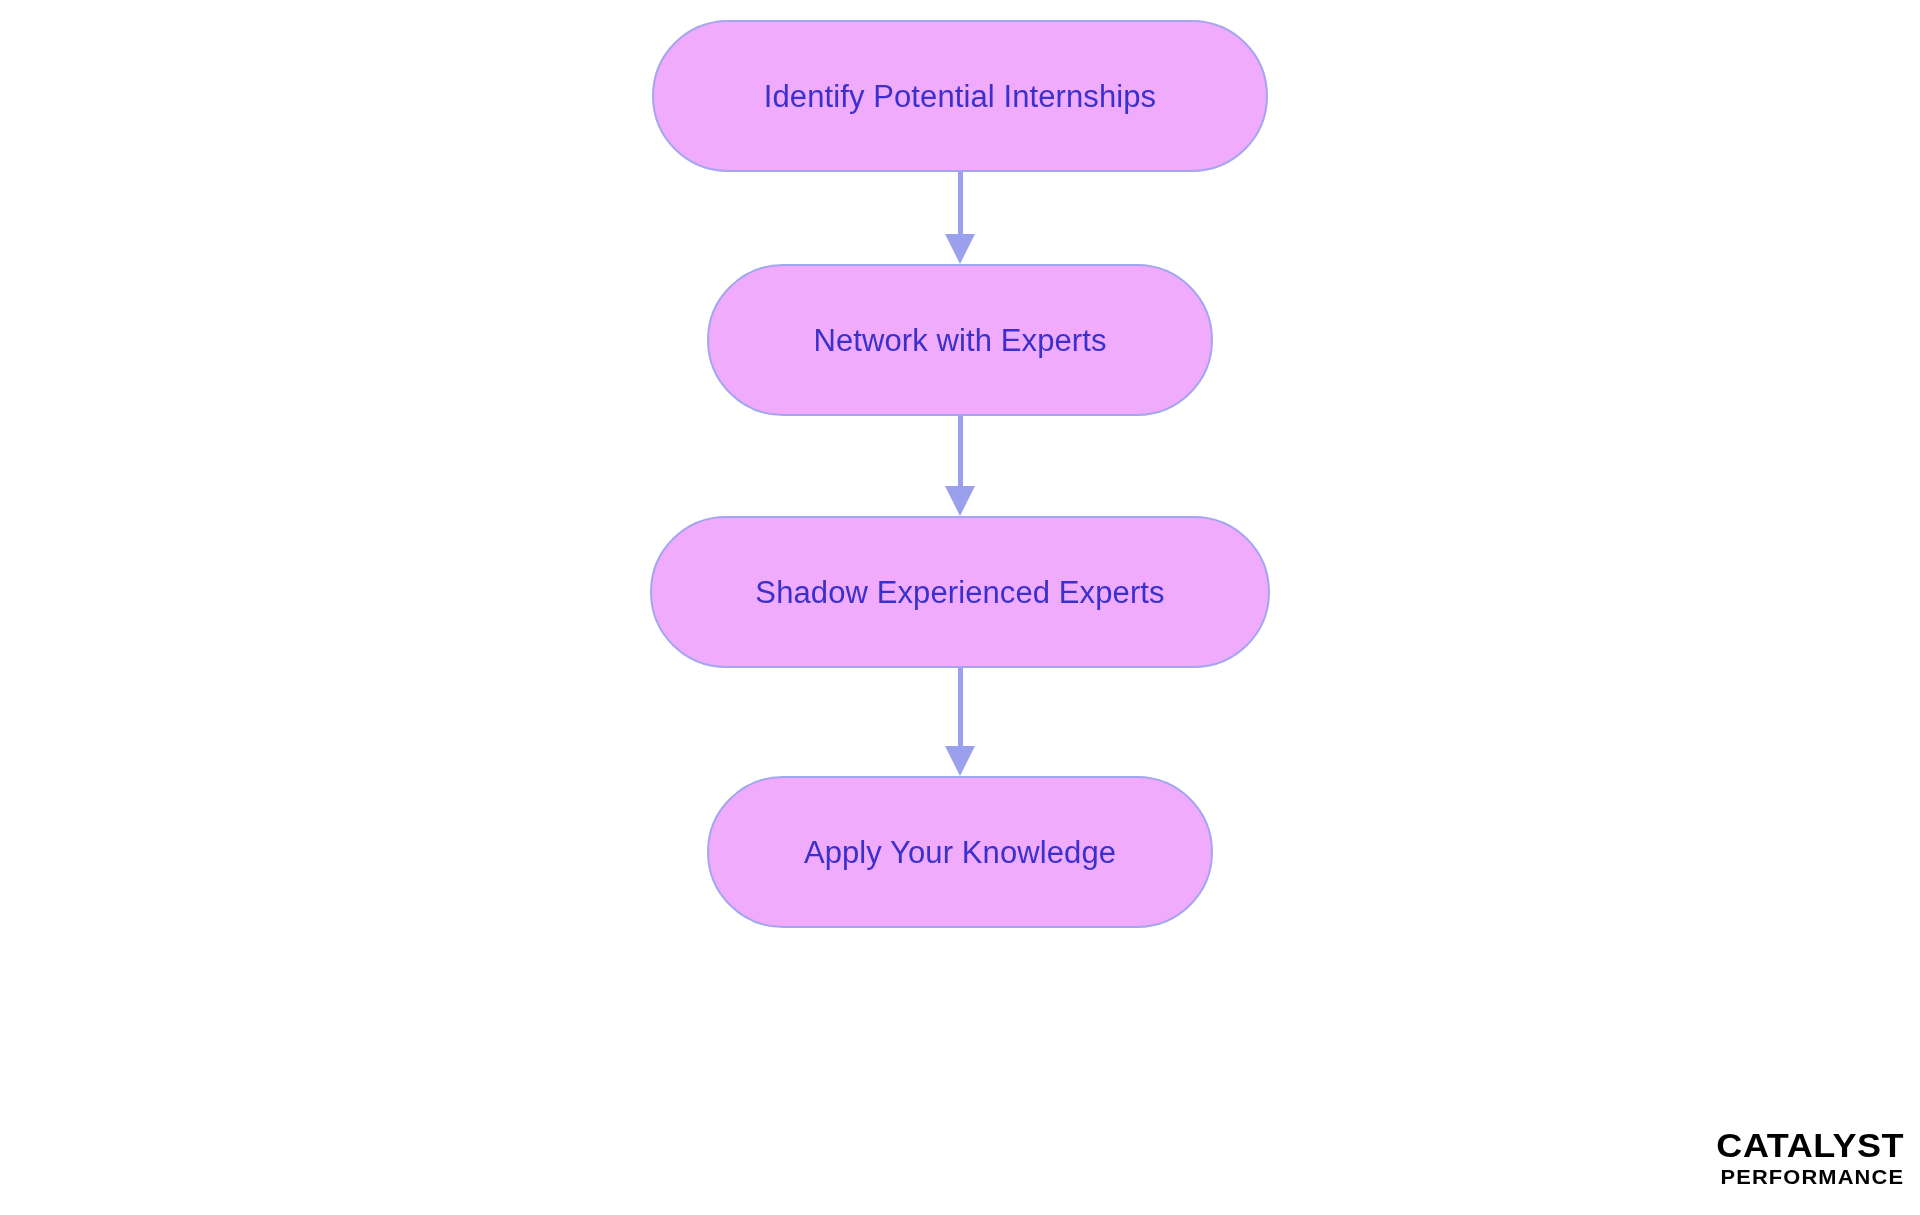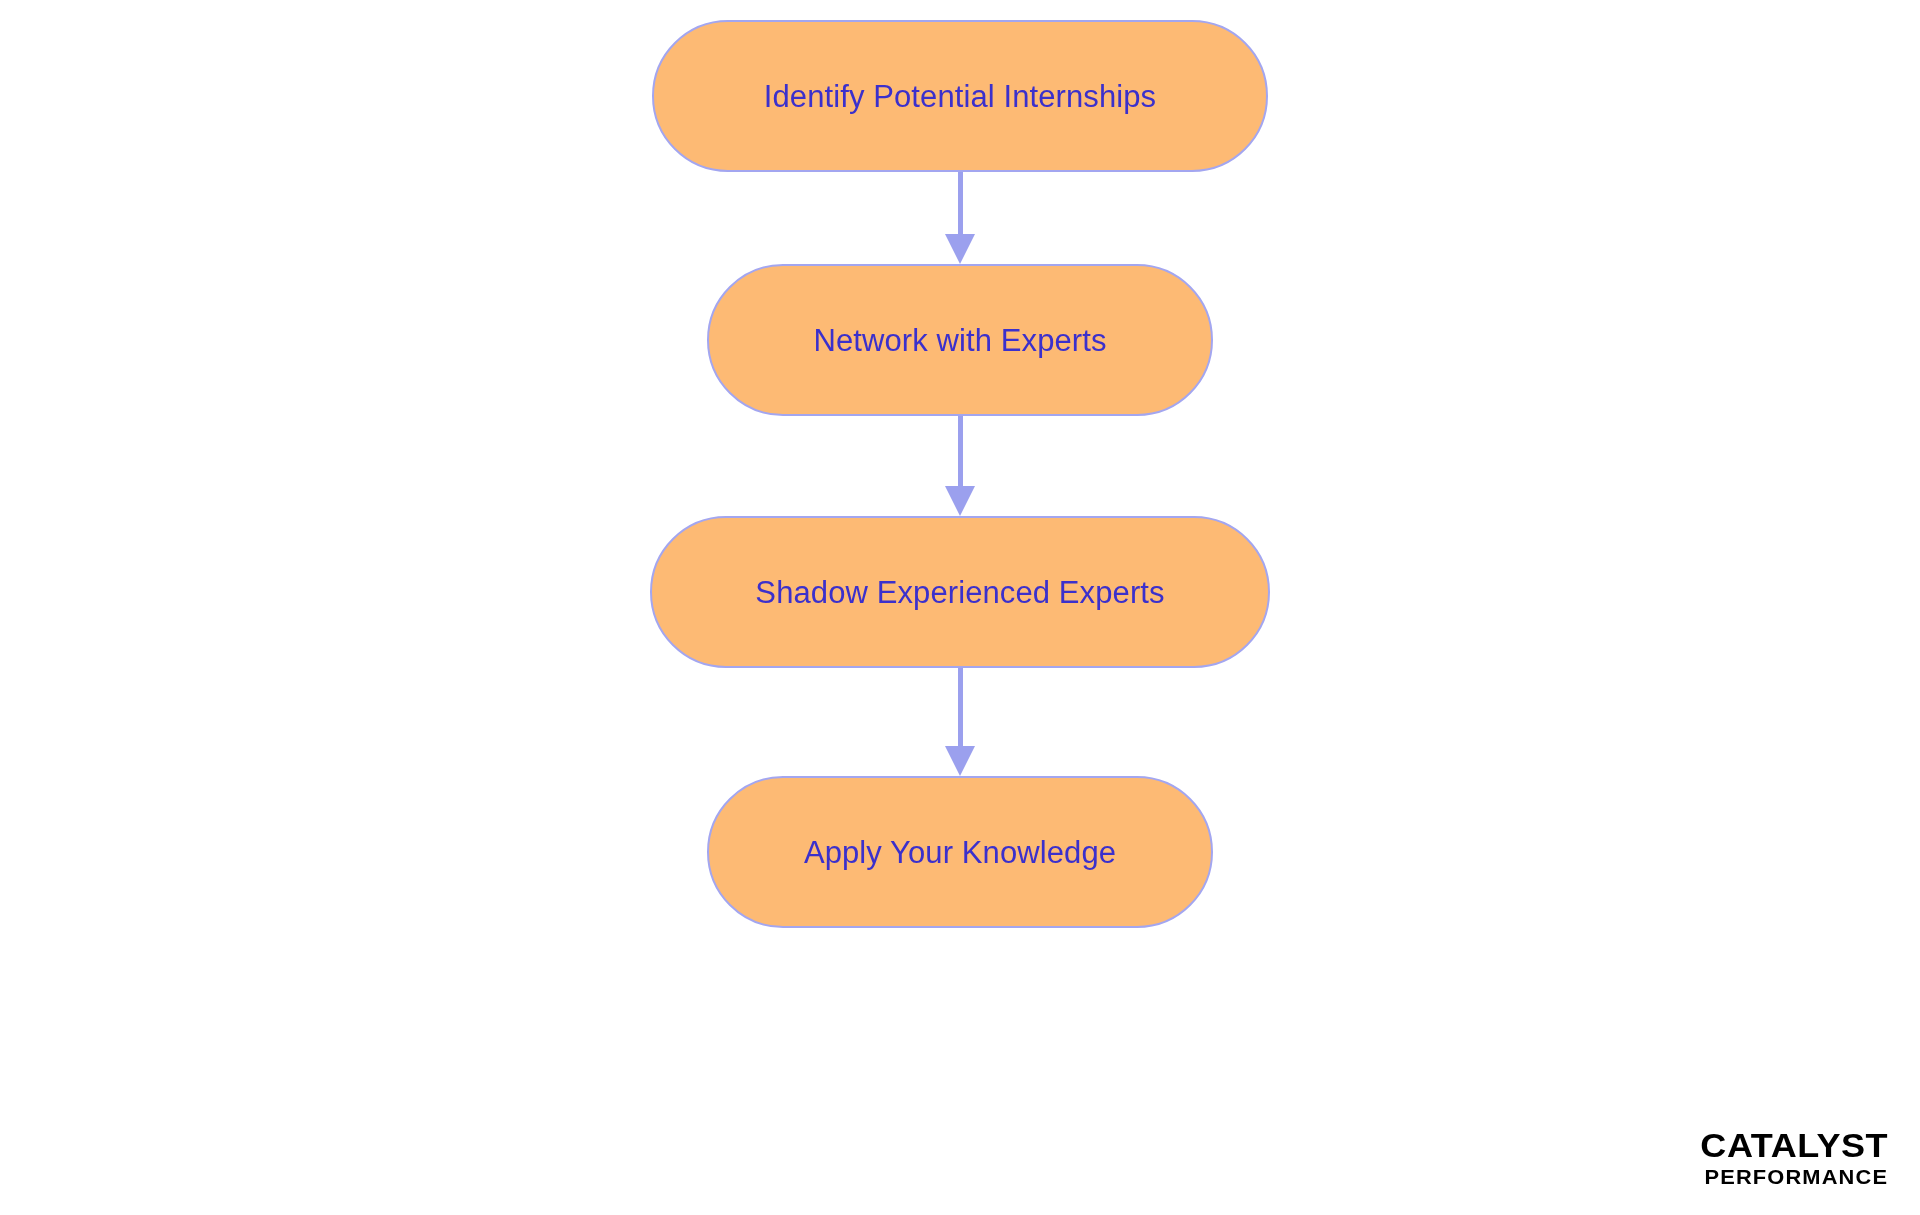--- a/index.html
+++ b/index.html
@@ -29,21 +29,21 @@
     width: 1920px;
     display: flex;
     flex-direction: column;
     align-items: center;
   }
 
   
   .node {
     box-sizing: border-box;
     height: 152px;
-    background: #fdba74;
+    background: #f0abfc;
     border: 2px solid #a3a6f0;
     border-radius: 76px;
     display: flex;
     align-items: center;
     justify-content: center;
     padding: 0 58px;
     position: relative;
     z-index: 2;
   }
   .node-label {
@@ -84,21 +84,21 @@
     margin-top: -1px;
   }
 
   .conn-1 { height: 92px; }
   .conn-2 { height: 100px; }
   .conn-3 { height: 108px; }
 
   
   .logo {
     position: absolute;
-    right: 32px;
+    right: 16px;
     bottom: 28px;
     text-align: right;
     line-height: 1;
     color: #000000;
     user-select: none;
   }
   .logo-primary {
     font-family: "Liberation Sans", sans-serif;
     font-size: 34px;
     font-weight: 700;

